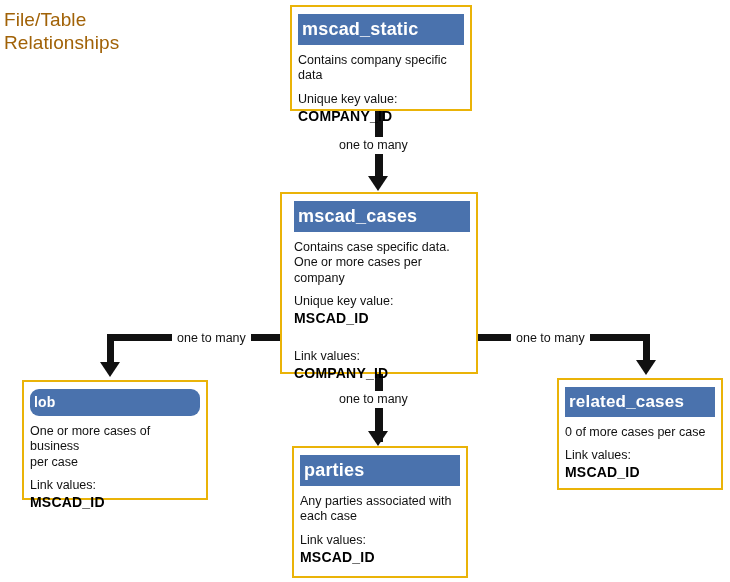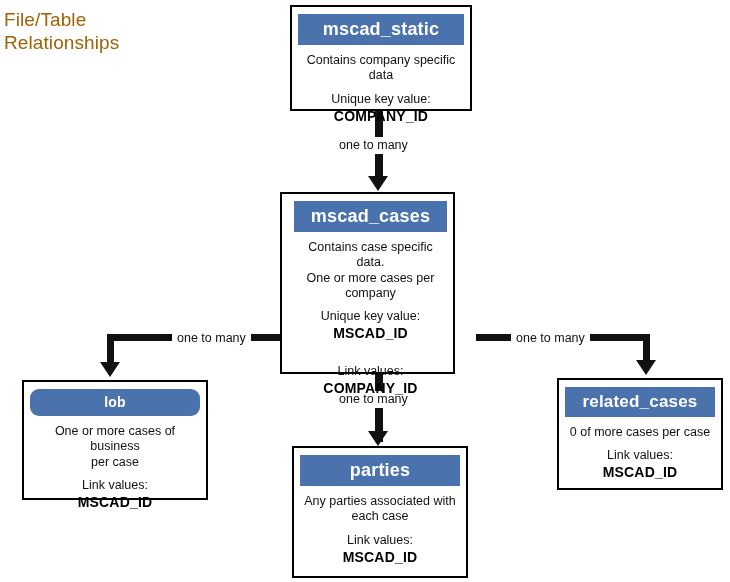--- a/index.html
+++ b/index.html
@@ -28,23 +28,23 @@
     font-weight: 400;
     letter-spacing: .1px;
     white-space: pre-line;
   }
 
   
   .entity {
     position: absolute;
     box-sizing: border-box;
     background: #ffffff;
-    border: 2px solid #000000;
+    border: 2px solid #eab308;
     padding: 7px 6px 8px 6px;
-    text-align: center;
+    text-align: left;
   }
   .entity-header {
     background: #4a72ad;
     color: #ffffff;
     font-weight: bold;
     font-size: 17px;
     line-height: 1.0;
     padding: 6px 4px 7px 4px;
     letter-spacing: .2px;
     white-space: nowrap;
@@ -68,21 +68,21 @@
     font-weight: bold;
     line-height: 1.2;
     color: #000000;
     margin-top: 1px;
     letter-spacing: .2px;
   }
   .entity-keylabel.spaced { margin-top: 22px; }
 
   
   #box-mscad-static   { left: 290px; top: 5px;   width: 182px; height: 106px; }
-  #box-mscad-cases    { left: 280px; top: 192px; width: 175px; height: 182px; padding-left: 12px; }
+  #box-mscad-cases    { left: 280px; top: 192px; width: 198px; height: 182px; padding-left: 12px; }
   #box-lob            { left: 22px;  top: 380px; width: 186px; height: 120px; }
   #box-parties        { left: 292px; top: 446px; width: 176px; height: 132px; }
   #box-related-cases  { left: 557px; top: 378px; width: 166px; height: 112px; }
 
   #box-mscad-static .entity-header { font-size: 18px; }
   #box-mscad-cases  .entity-header { font-size: 18px; }
   #box-lob .entity-header          { font-size: 14px; border-radius: 9px; }
   #box-parties .entity-header      { font-size: 18px; }
   #box-related-cases .entity-header{ font-size: 17px; }
 

